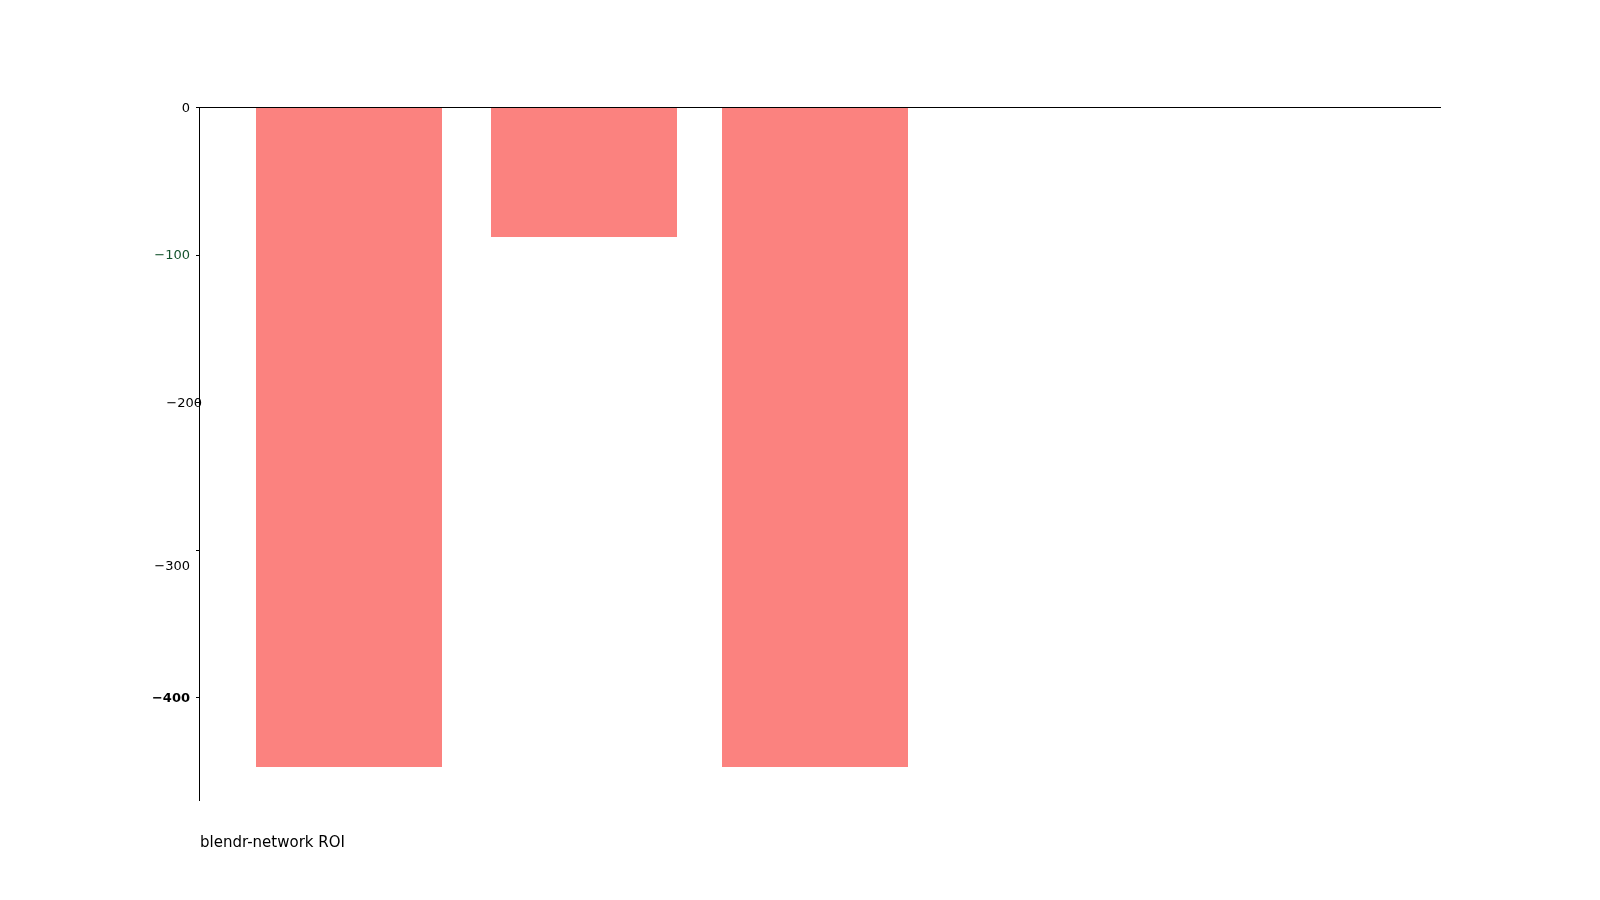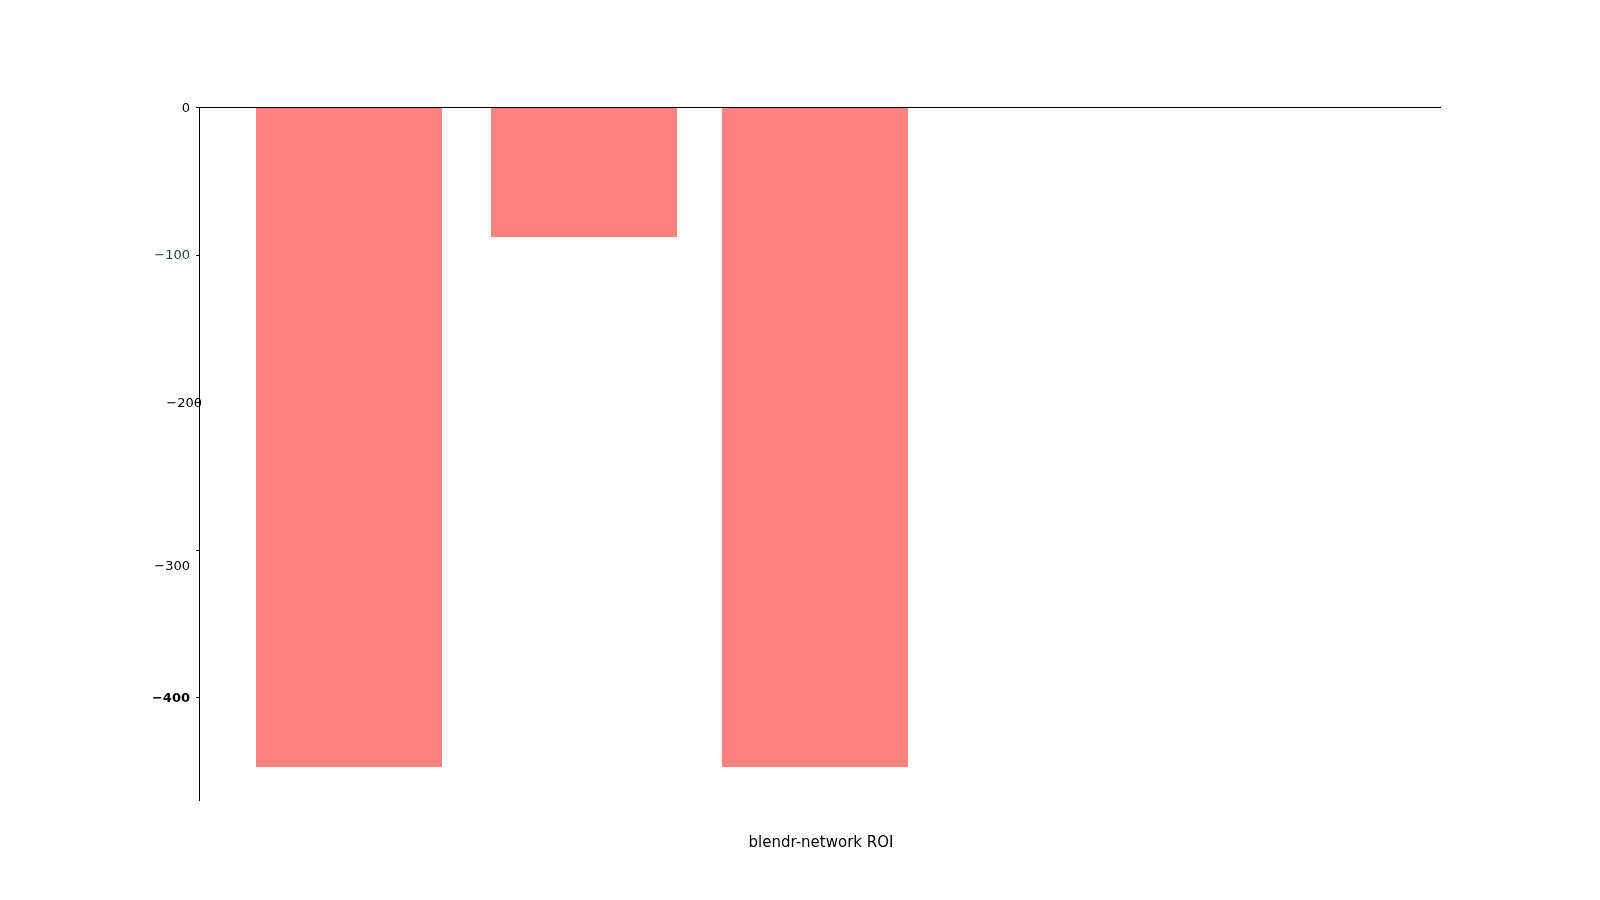--- a/index.html
+++ b/index.html
@@ -58,21 +58,21 @@
     color: #6b4d50;
     letter-spacing: 0.5px;
   }
   #x-axis-label {
     position: absolute;
     left: 200px;
     width: 1242px;
     top: 832px;
     height: 20px;
     line-height: 20px;
-    text-align: center;
+    text-align: left;
     font-size: 15px;
     color: #000000;
   }
 </style>
 </head>
 <body>
 
 <div id="canvas" style="background: rgb(255, 255, 255);">
 
   <div id="plot-area"></div>

